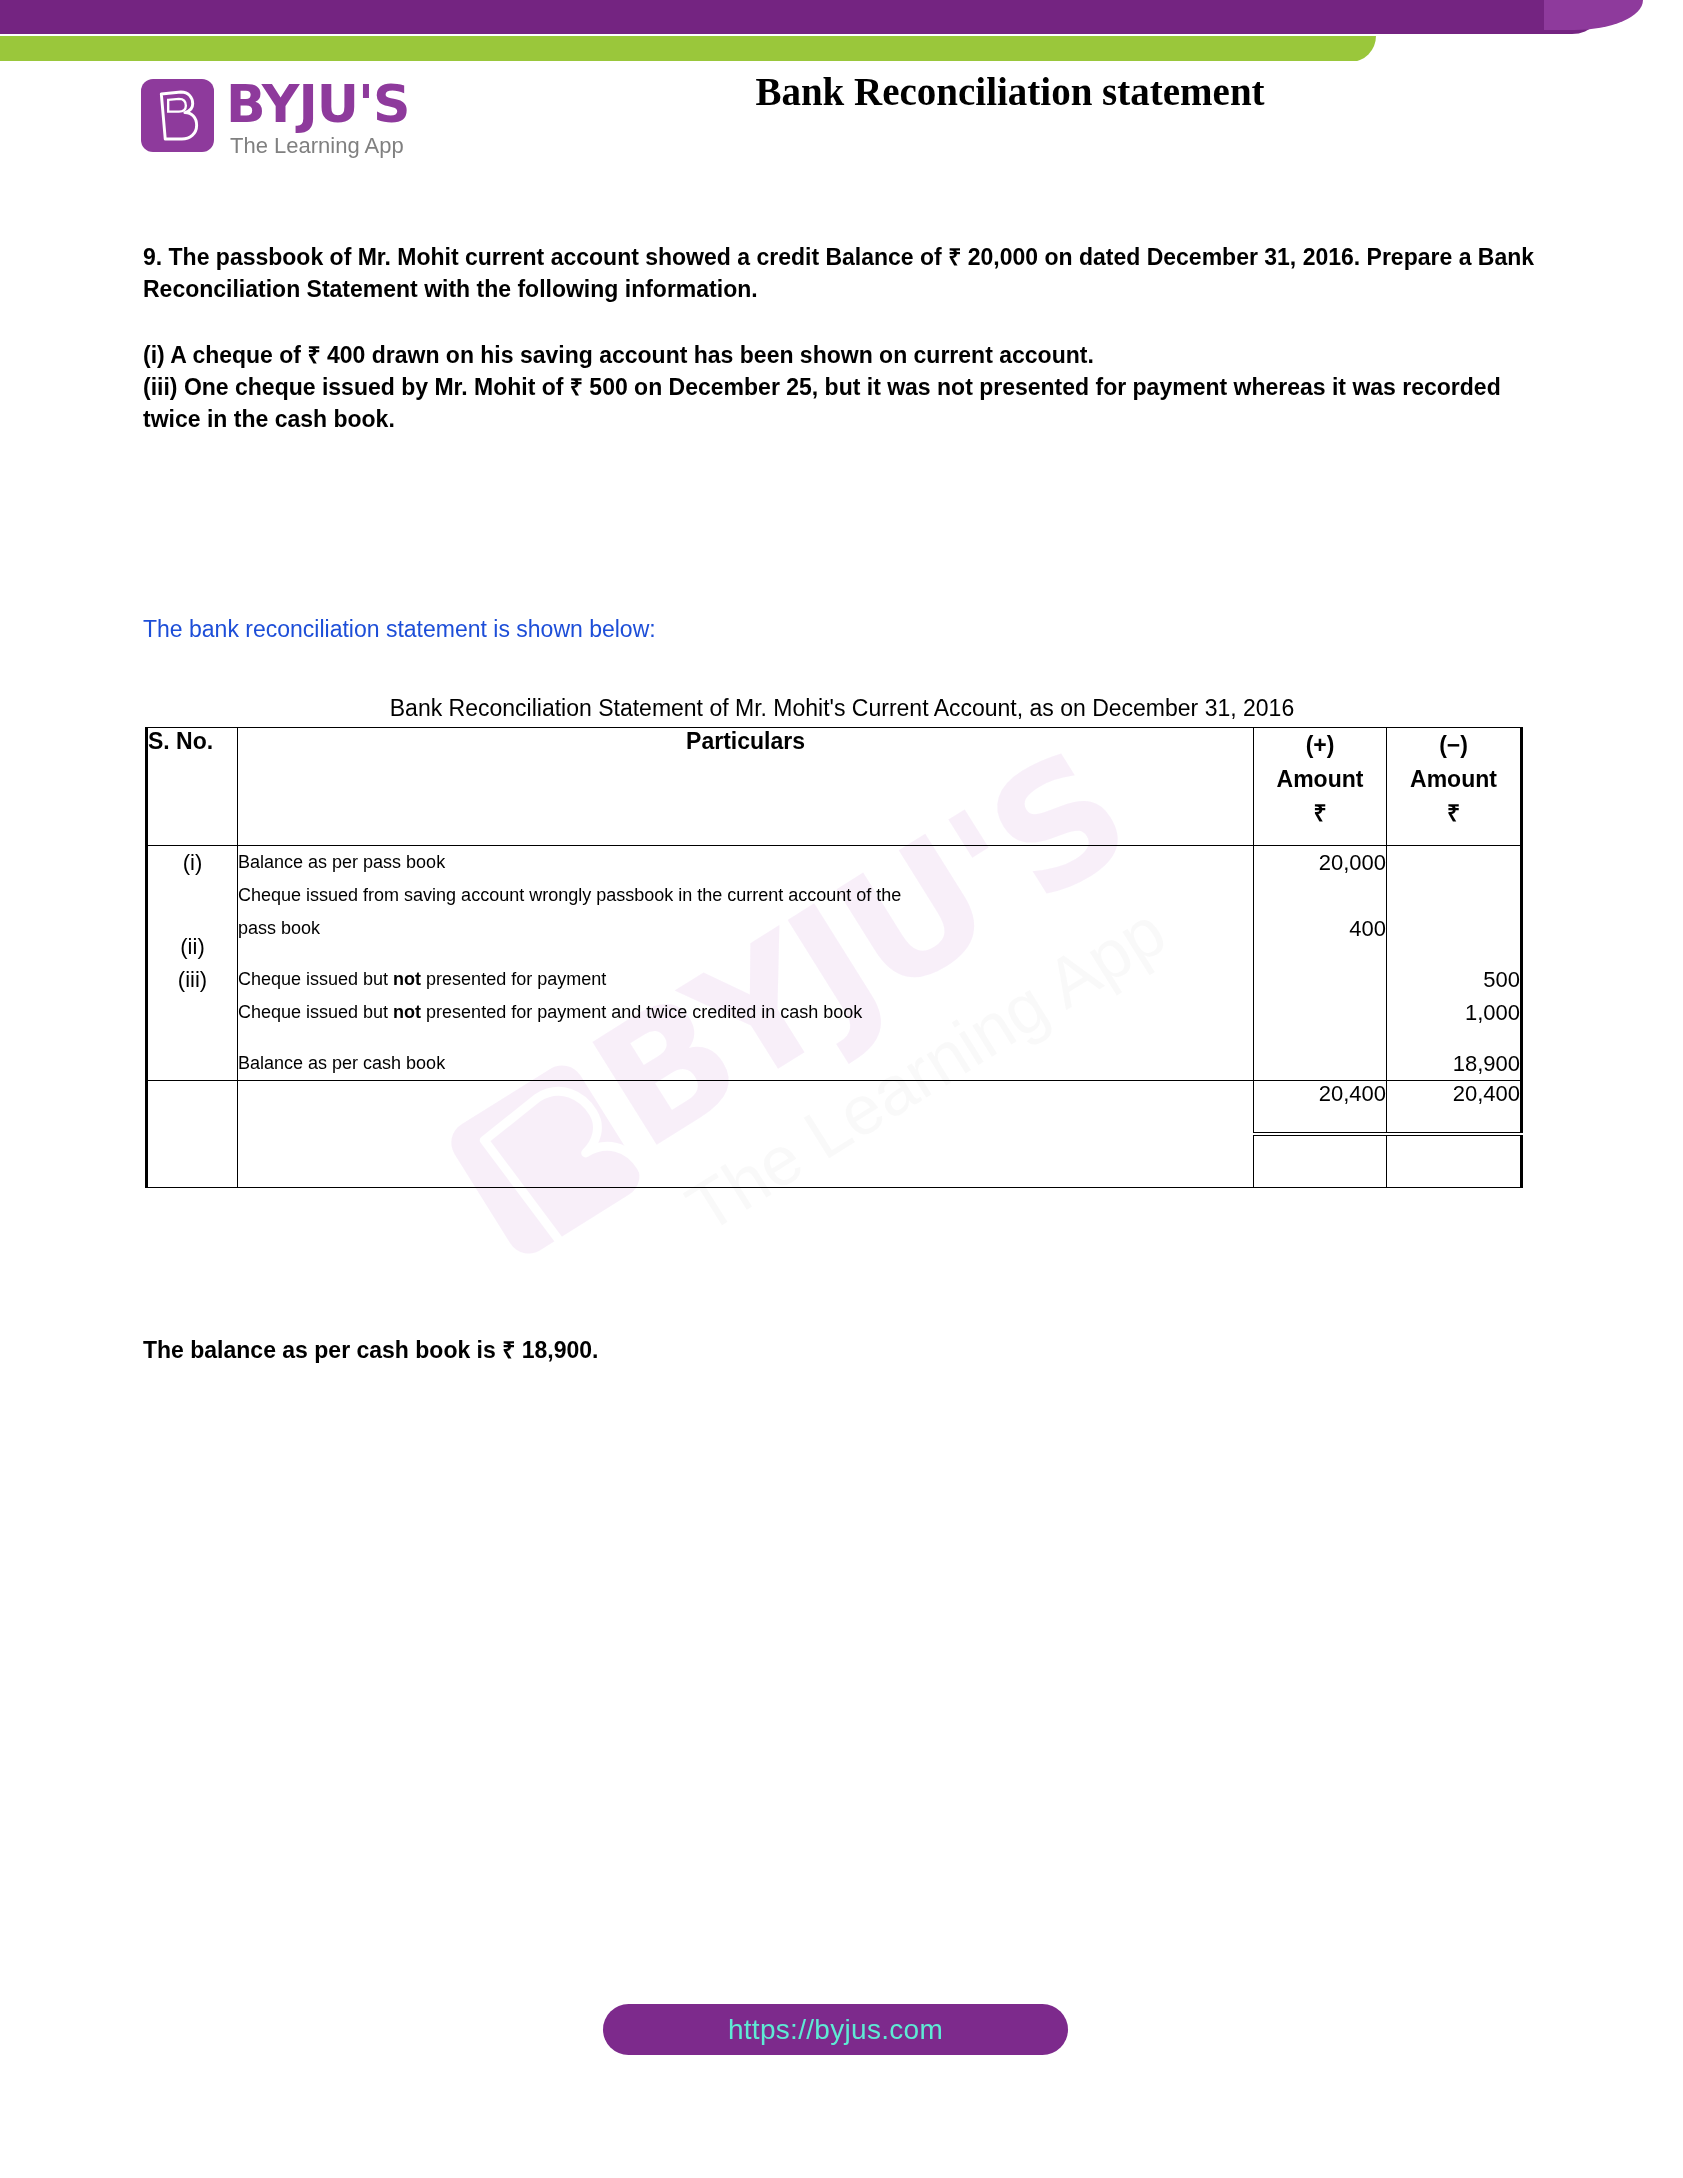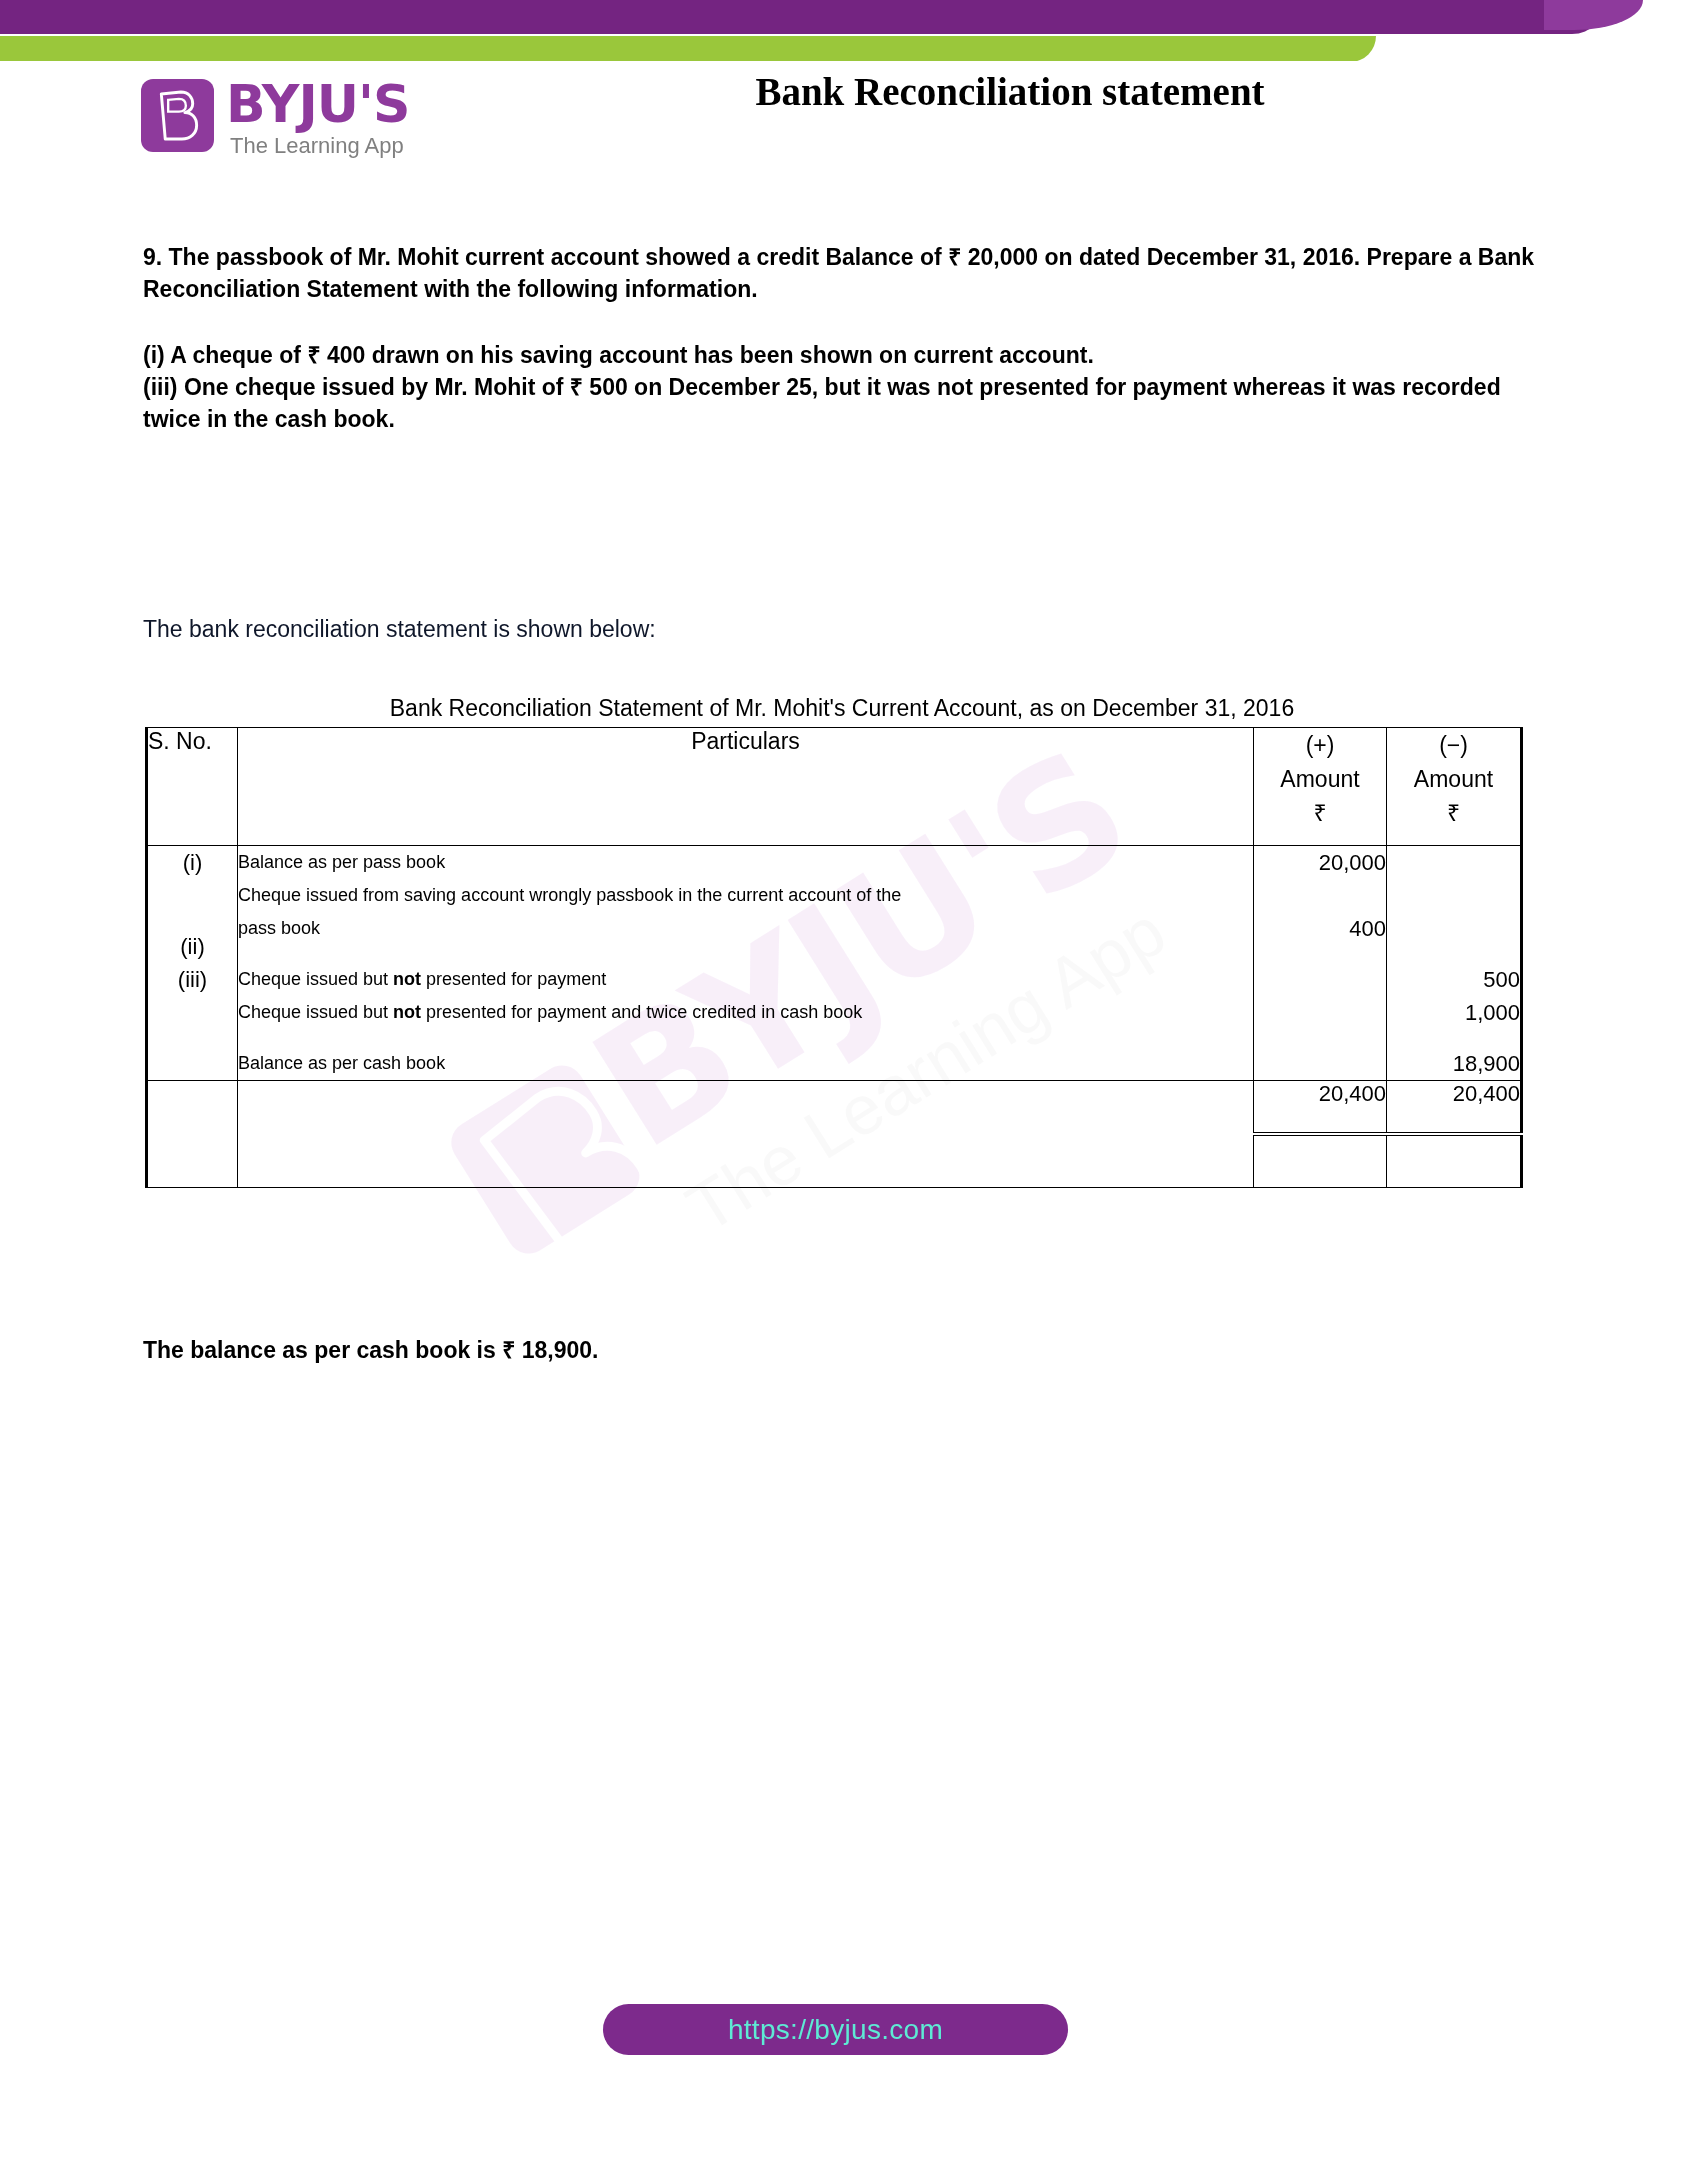--- a/index.html
+++ b/index.html
@@ -143,21 +143,21 @@
     font-size: 23px;
     font-weight: bold;
     line-height: 32px;
     color: #000;
   }
   .intro-line {
     position: absolute;
     left: 143px;
     top: 614px;
     font-size: 23px;
-    color: #0f172a;
+    color: #1d4ed8;
     line-height: 30px;
   }
   .table-caption {
     position: absolute;
     left: 149px;
     top: 693px;
     width: 1386px;
     text-align: center;
     font-size: 23px;
     font-weight: normal;
@@ -195,21 +195,21 @@
   .brs-table .outer-l { border-left: 3px solid #000; }
   .brs-table .outer-r { border-right: 3px solid #000; }
 
   .col-sno   { width: 91px; }
   .col-part  { width: 1016px; }
   .col-plus  { width: 133px; }
   .col-minus { width: 135px; }
 
   .hdr-cell {
     text-align: center;
-    font-weight: normal;
+    font-weight: bold;
     font-size: 23px;
     height: 117px;
     vertical-align: middle;
     padding: 4px 2px;
   }
   .hdr-sno { text-align: left; padding-left: 5px; }
   .hdr-amt-line { line-height: 34px; }
 
   .body-sno {
     text-align: center;

